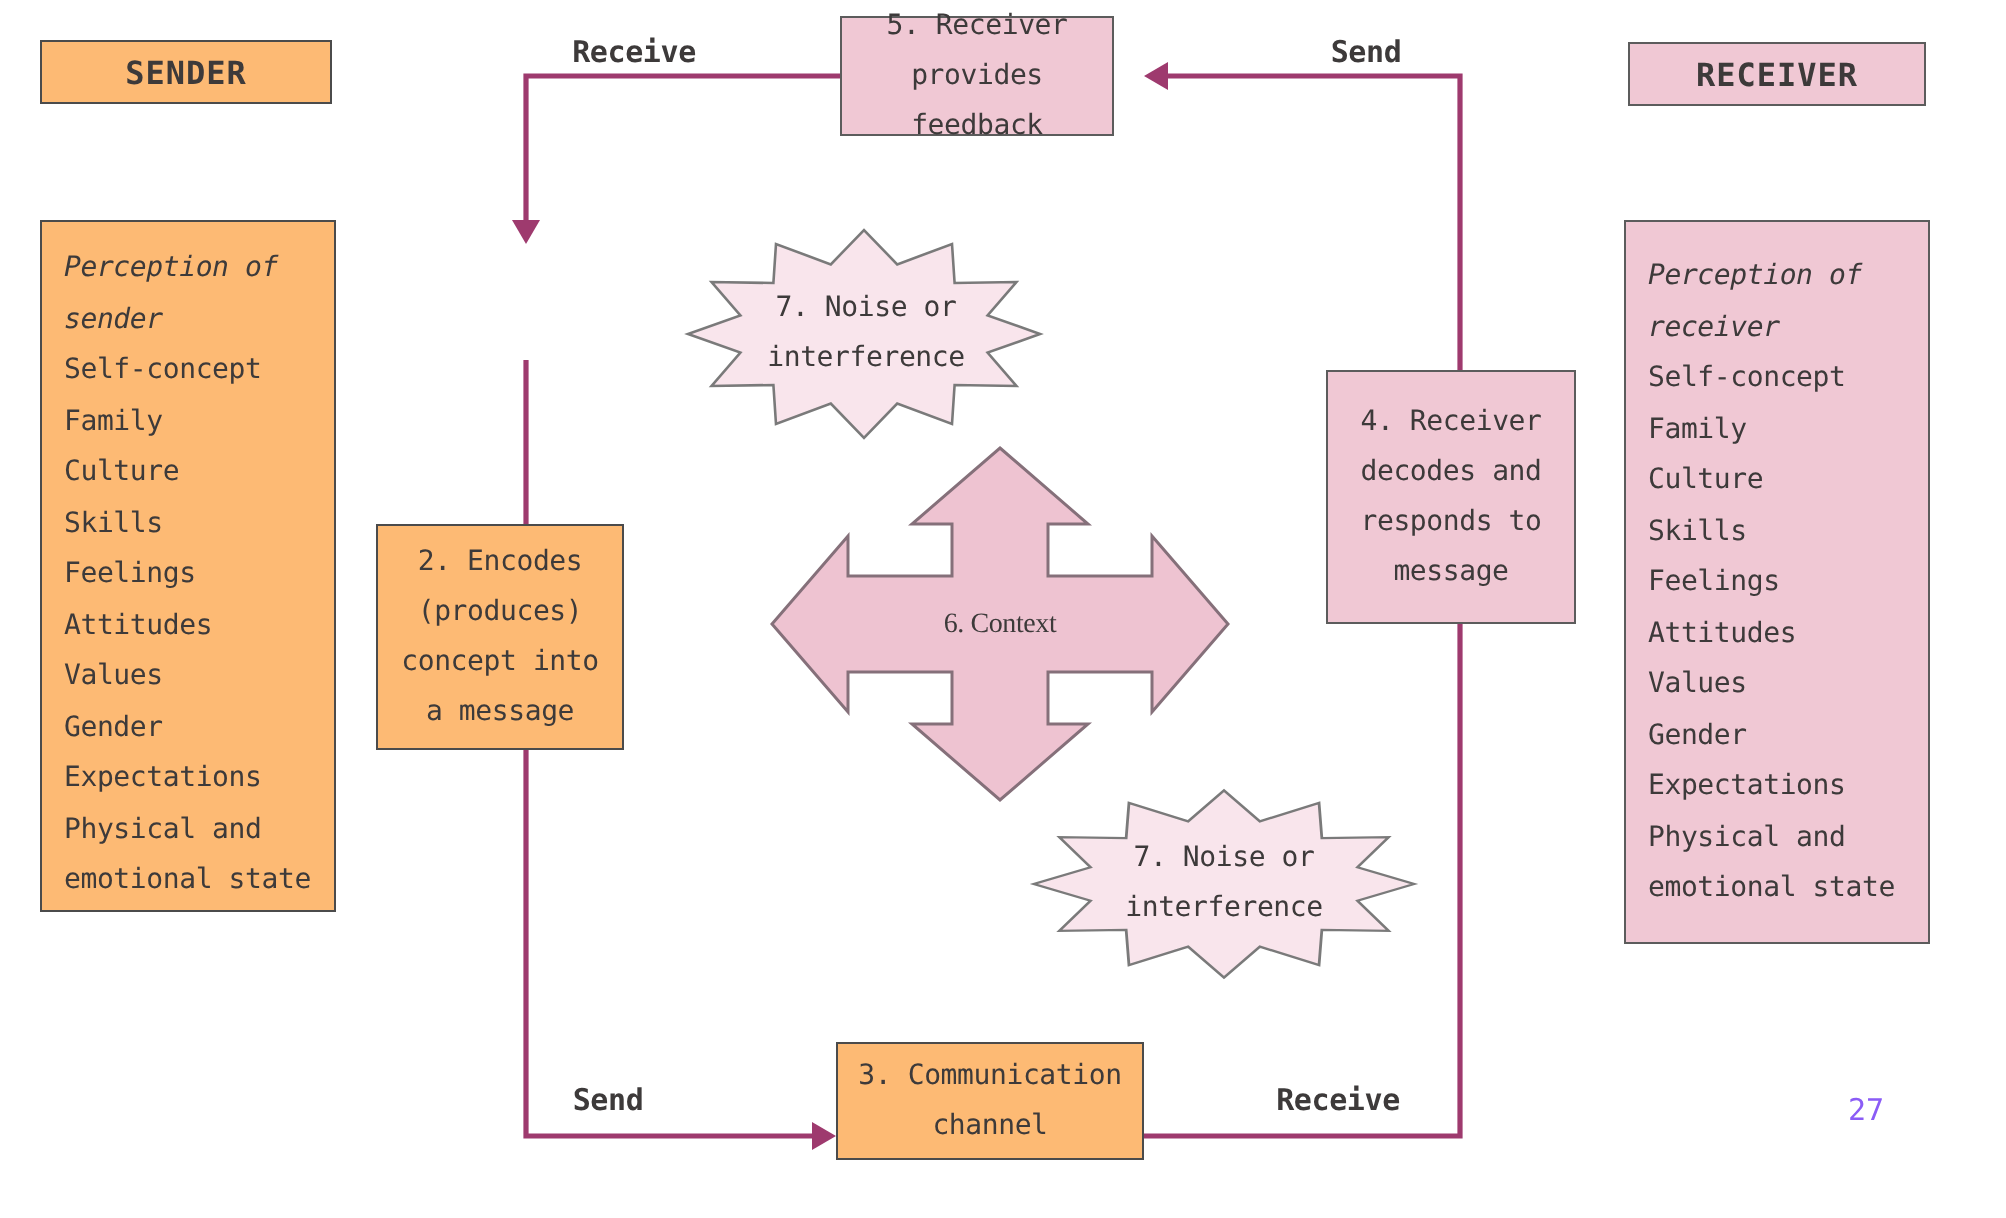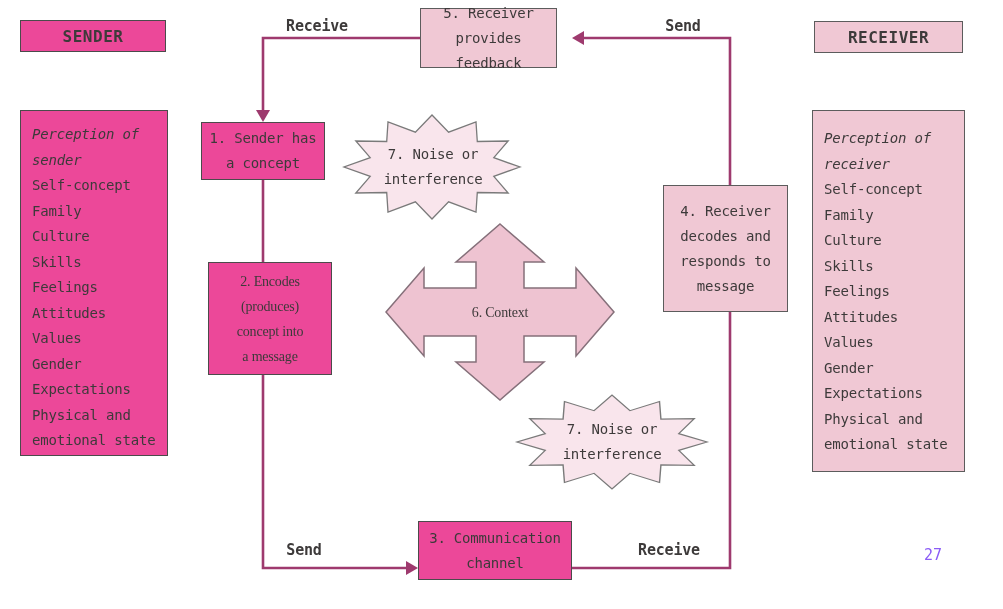--- a/index.html
+++ b/index.html
@@ -10,21 +10,21 @@
   }
   .canvas { position:relative; width:1003px; height:609px; background:#fff; overflow:hidden; }
   .overlay { position:absolute; left:0; top:0; z-index:1; }
 
   .node {
     position:absolute; z-index:2;
     display:flex; align-items:center; justify-content:center;
     text-align:center; white-space:pre-line;
     font-size:14px; line-height:25px; letter-spacing:-0.2px;
   }
-  .white-box { background:#ec4899; border:1.6px solid #4b4b4b; }
+  .white-box { background:#fdba74; border:1.6px solid #4b4b4b; }
   .pink-box  { background:#f0c8d4; border:1px solid #5c5c5c; }
 
   .title-box {
     position:absolute; z-index:2;
     display:flex; align-items:center; justify-content:center;
     font-weight:bold; font-size:16px; letter-spacing:0.5px;
   }
 
   .perception {
     position:absolute; z-index:2;
@@ -103,23 +103,21 @@
     <div class="item">Attitudes</div>
     <div class="item">Values</div>
     <div class="item">Gender</div>
     <div class="item">Expectations</div>
     <div class="item">Physical and
 emotional state</div>
   </div>
 
   <div class="node pink-box" style="left:420px; top:8px; width:137px; height:60px;">5. Receiver
 provides feedback</div>
-  <div class="node white-box" style="left:201px; top:122px; width:124px; height:58px;">1. Sender has
-a concept</div>
-  <div class="node white-box" style="left:208px; top:262px; width:124px; height:113px;font-family:Liberation Serif, serif;">2. Encodes
+  <div class="node white-box" style="left:188px; top:262px; width:124px; height:113px;">2. Encodes
 (produces)
 concept into
 a message</div>
   <div class="node white-box" style="left:418px; top:521px; width:154px; height:59px;">3. Communication
 channel</div>
   <div class="node pink-box" style="left:663px; top:185px; width:125px; height:127px;">4. Receiver
 decodes and
 responds to
 message</div>
 

